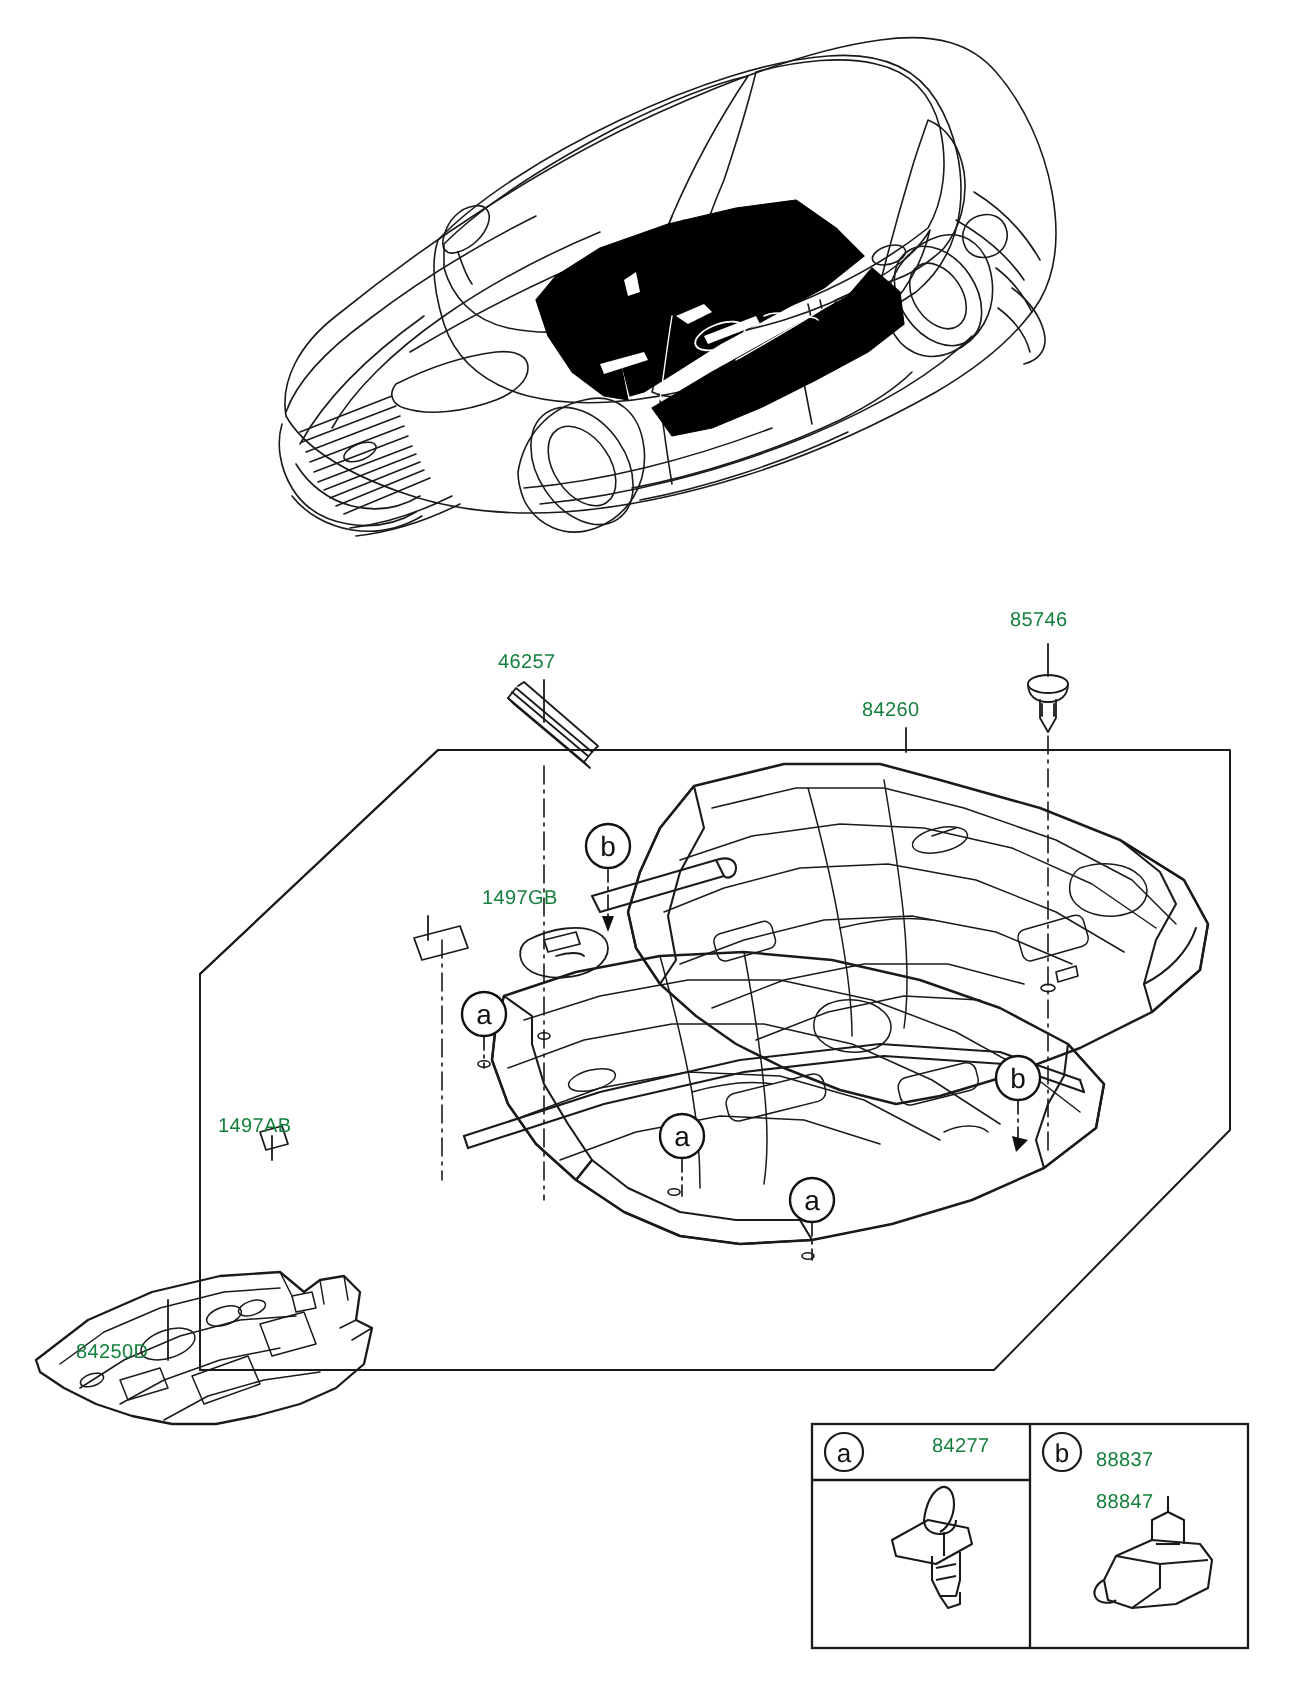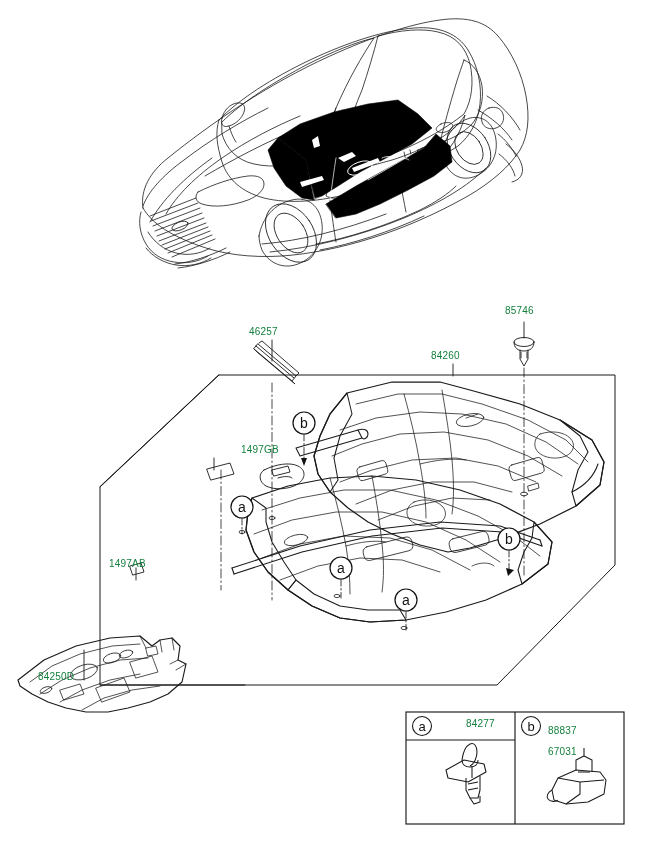--- a/index.html
+++ b/index.html
@@ -448,17 +448,17 @@
       <path d="M580,782 L580,794 L566,804"></path>
       <path d="M576,770 L576,760 L584,756 L592,760 L592,772"></path>
       <path d="M578,772 L590,772"></path>
       <path d="M584,756 L584,748"></path>
       <path d="M552,790 C548,792 546,796 548,799 C550,802 556,802 558,800"></path>
     </g>
   </svg>
 
   <div class="lbl" style="left:466px; top:718px;">84277</div>
 
-  <div class="lbl" style="left:548px; top:746px;">67031</div>
+  <div class="lbl" style="left:548px; top:746px;">88847</div>
 
   <div class="lbl" style="left:548px; top:725px;">88837</div>
 
 </div>
 
 </body></html>

